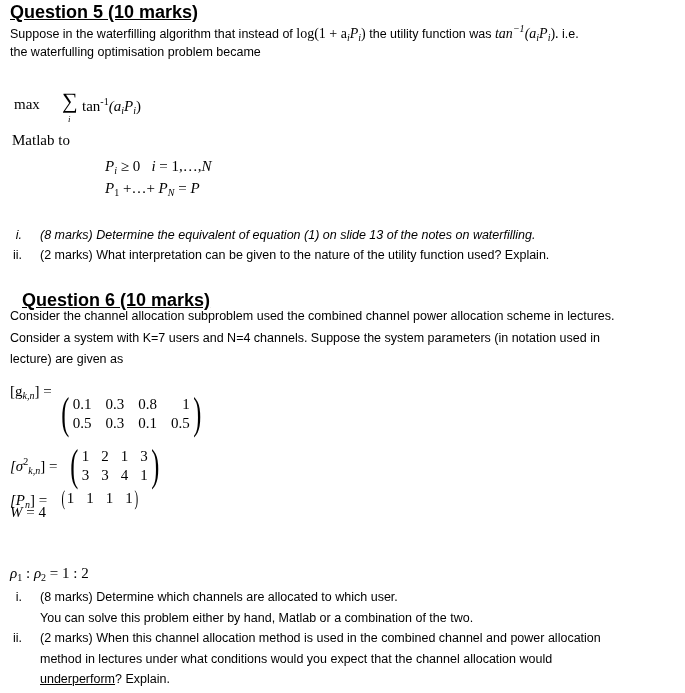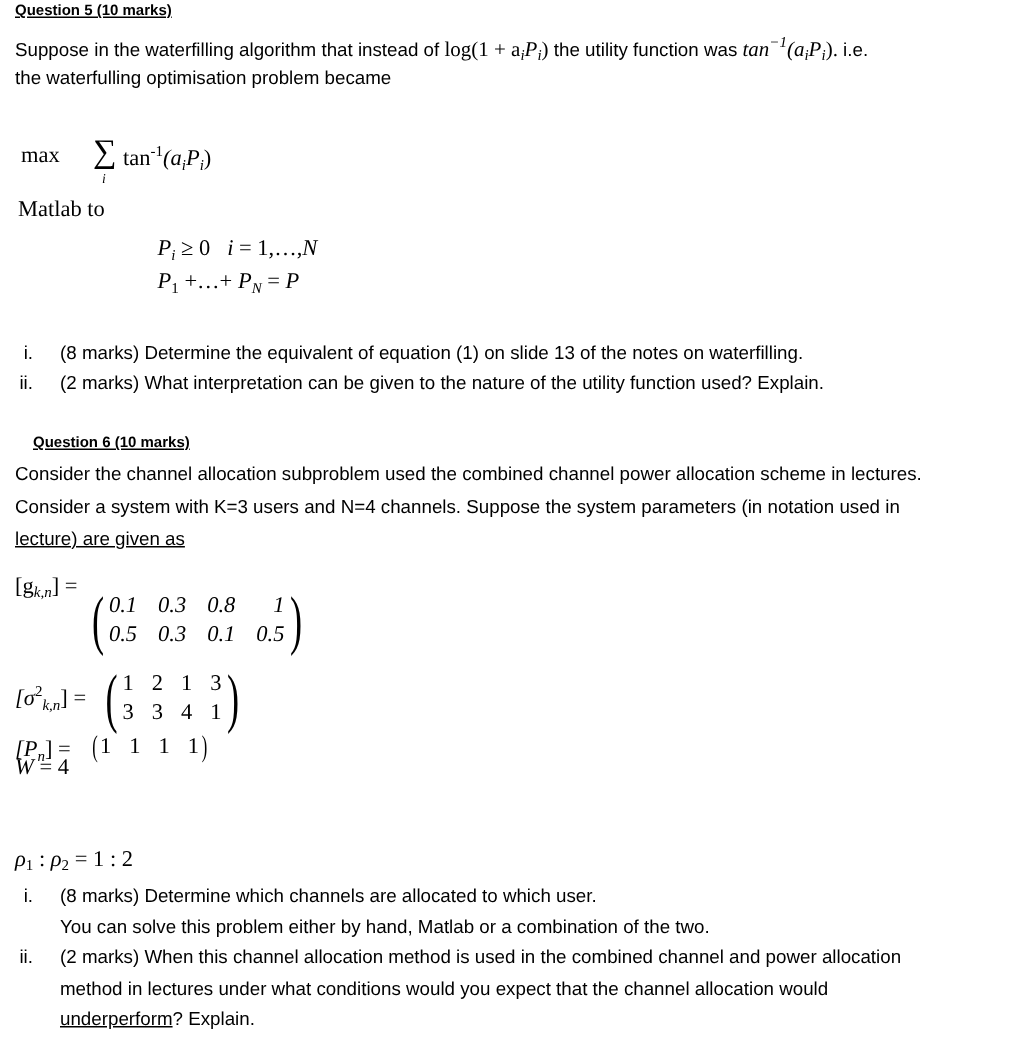--- a/index.html
+++ b/index.html
@@ -1,20 +1,20 @@
 <!DOCTYPE html>
 <html><head>
 <meta charset="utf-8">
 <style>
   html, body { margin:0; padding:0; background:#ffffff; }
   body { width:685px; height:693px; position:relative; overflow:hidden; color:#000; }
   .sans { font-family: "Liberation Sans", "DejaVu Sans", sans-serif; font-size:12.5px; }
   .serif { font-family: "Liberation Serif", "DejaVu Serif", serif; }
   .abs { position:absolute; white-space:nowrap; }
-  .heading { font-weight:bold; text-decoration:underline; font-size:10px; }
+  .heading { font-weight:bold; text-decoration:underline; font-size:18px; }
   .it { font-style:italic; }
   .mathsm { font-family:"Liberation Serif","DejaVu Serif",serif; font-size:15px; }
   .sub { font-size:10px; vertical-align:-3px; }
   .sup { font-size:10px; vertical-align:6px; }
   .matrix { display:inline-flex; align-items:center; vertical-align:middle; }
   .paren { font-family:"Liberation Serif","DejaVu Serif",serif; font-weight:100; transform:scaleX(0.55); display:inline-block; line-height:1; }
   .mgrid { display:grid; column-gap:14px; row-gap:2px; font-family:"Liberation Serif","DejaVu Serif",serif; font-size:15px; text-align:right; }
   .ul { text-decoration:underline; }
   .marker { display:inline-block; width:22px; text-align:right; margin-right:18px; }
 </style>
@@ -31,32 +31,32 @@
 <div class="abs mathsm" style="left:14px;top:96px;">max</div>
 <div class="abs mathsm" style="left:62px;top:88px;font-size:22px;">∑</div>
 <div class="abs mathsm it" style="left:68px;top:114px;font-size:9px;">i</div>
 <div class="abs mathsm" style="left:82px;top:96px;"><span>tan</span><span class="sup">-1</span><span class="it">(a</span><span class="sub it">i</span><span class="it">P</span><span class="sub it">i</span><span>)</span></div>
 
 <div class="abs mathsm" style="left:12px;top:132px;">Matlab to</div>
 
 <div class="abs mathsm" style="left:105px;top:158px;white-space:pre;"><span class="it">P</span><span class="sub it">i</span><span> ≥ 0   </span><span class="it">i</span><span> = 1,…,</span><span class="it">N</span></div>
 <div class="abs mathsm" style="left:105px;top:180px;white-space:pre;"><span class="it">P</span><span class="sub">1</span><span> +…+ </span><span class="it">P</span><span class="sub it">N</span><span> = </span><span class="it">P</span></div>
 
-<div class="abs sans" style="left:0px;top:228px;"><span class="marker">i.</span><span>(8 marks) Determine the equivalent of equation (1) on slide 13 of the notes on waterfilling.</span></div>
+<div class="abs sans" style="left:0px;top:228px;font-style:italic;"><span class="marker">i.</span><span>(8 marks) Determine the equivalent of equation (1) on slide 13 of the notes on waterfilling.</span></div>
 <div class="abs sans" style="left:0px;top:248px;"><span class="marker">ii.</span><span>(2 marks) What interpretation can be given to the nature of the utility function used? Explain.</span></div>
 
 <div class="abs sans heading" style="left:10px;top:290px;margin-left:12px;">Question 6 (10 marks)</div>
 <div class="abs sans" style="left:10px;top:309px;">Consider the channel allocation subproblem used the combined channel power allocation scheme in lectures.</div>
-<div class="abs sans" style="left:10px;top:331px;">Consider a system with K=3 users and N=4 channels. Suppose the system parameters (in notation used in</div>
-<div class="abs sans" style="left:10px;top:352px;text-decoration:underline;">lecture) are given as</div>
+<div class="abs sans" style="left:10px;top:331px;">Consider a system with K=7 users and N=4 channels. Suppose the system parameters (in notation used in</div>
+<div class="abs sans" style="left:10px;top:352px;">lecture) are given as</div>
 
 <div class="abs mathsm" style="left:10px;top:383px;"><span>[g</span><span class="sub it">k,n</span><span>] =</span></div>
 <div class="abs matrix" style="left:58px;top:392px;">
   <span class="paren" style="font-size:44px;">(</span>
-  <div class="mgrid" style="grid-template-columns:repeat(4,auto);font-style:italic;">
+  <div class="mgrid" style="grid-template-columns:repeat(4,auto);">
     <span>0.1</span>
       <span>0.3</span>
       <span>0.8</span>
       <span>1</span>
     <span>0.5</span>
       <span>0.3</span>
       <span>0.1</span>
       <span>0.5</span>
   </div>
   <span class="paren" style="font-size:44px;">)</span>

